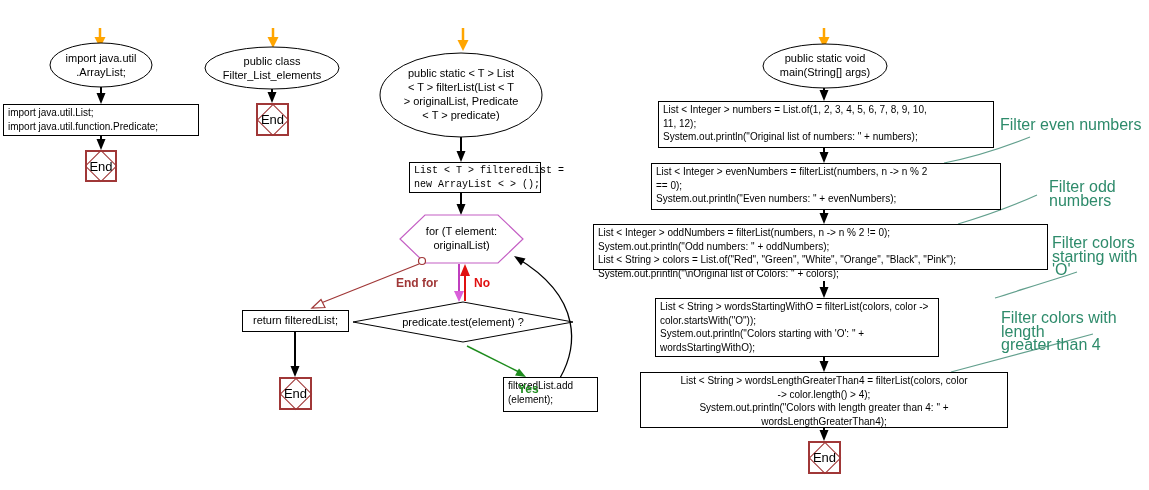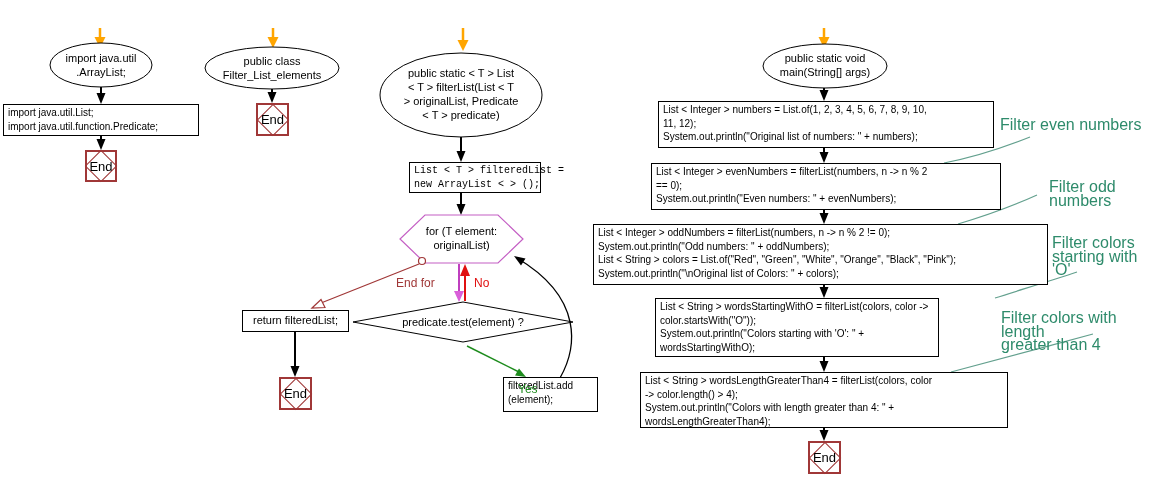--- a/index.html
+++ b/index.html
@@ -48,21 +48,21 @@
   .endnode{
     background:#fff;border:2px solid var(--brown);
     display:flex;align-items:center;justify-content:center;
   }
   .enddiamond{
     position:absolute;left:50%;top:50%;width:21px;height:21px;
     transform:translate(-50%,-50%) rotate(45deg);
     border:1px solid var(--brown);
   }
   .endlabel{position:relative;font-size:13px;z-index:2;}
-  .lbl{font-size:12px;white-space:pre;}
+  .lbl{font-size:12px;white-space:pre;font-weight:bold;}
   .lbl.brown{color:var(--brown);}
   .lbl.red{color:var(--red);}
   .lbl.green{color:var(--green);}
   .ann{font-size:16px;line-height:13.5px;color:var(--ann-text);white-space:pre-line;text-align:left;}
 </style>
 </head>
 <body>
 
 <div class="stage">
 
@@ -186,29 +186,29 @@
 new ArrayList &lt; &gt; ();</div>
   <div class="abs box center" style="left:242px;top:310px;width:107px;height:22px;">return filteredList;</div>
   <div class="abs box" style="left:503px;top:377px;width:95px;height:35px;">filteredList.add
 (element);</div>
   <div class="abs box" style="left:658px;top:101px;width:336px;height:47px;">List &lt; Integer &gt; numbers = List.of(1, 2, 3, 4, 5, 6, 7, 8, 9, 10,
 11, 12);
 System.out.println("Original list of numbers: " + numbers);</div>
   <div class="abs box" style="left:651px;top:163px;width:350px;height:47px;">List &lt; Integer &gt; evenNumbers = filterList(numbers, n -&gt; n % 2
 == 0);
 System.out.println("Even numbers: " + evenNumbers);</div>
-  <div class="abs box" style="left:593px;top:224px;width:455px;height:61px;">List &lt; Integer &gt; oddNumbers = filterList(numbers, n -&gt; n % 2 != 0);
+  <div class="abs box" style="left:593px;top:224px;width:455px;height:46px;">List &lt; Integer &gt; oddNumbers = filterList(numbers, n -&gt; n % 2 != 0);
 System.out.println("Odd numbers: " + oddNumbers);
 List &lt; String &gt; colors = List.of("Red", "Green", "White", "Orange", "Black", "Pink");
 System.out.println("\nOriginal list of Colors: " + colors);</div>
   <div class="abs box" style="left:655px;top:298px;width:284px;height:59px;">List &lt; String &gt; wordsStartingWithO = filterList(colors, color -&gt;
 color.startsWith("O"));
 System.out.println("Colors starting with 'O': " +
 wordsStartingWithO);</div>
-  <div class="abs box" style="left:640px;top:372px;width:368px;height:56px;">List &lt; String &gt; wordsLengthGreaterThan4 = filterList(colors, color
+  <div class="abs box" style="left:640px;top:372px;width:368px;height:56px;text-align:center;">List &lt; String &gt; wordsLengthGreaterThan4 = filterList(colors, color
 -&gt; color.length() &gt; 4);
 System.out.println("Colors with length greater than 4: " +
 wordsLengthGreaterThan4);</div>
 
   <div class="abs txt" style="left:400px;top:224px;width:123px;">for (T element:
 originalList)</div>
   <div class="abs txt" style="left:353px;top:315px;width:220px;">predicate.test(element) ?</div>
 
   <div class="abs endnode" style="left:85px;top:150px;width:32px;height:32px;">
     <div class="enddiamond"></div>

